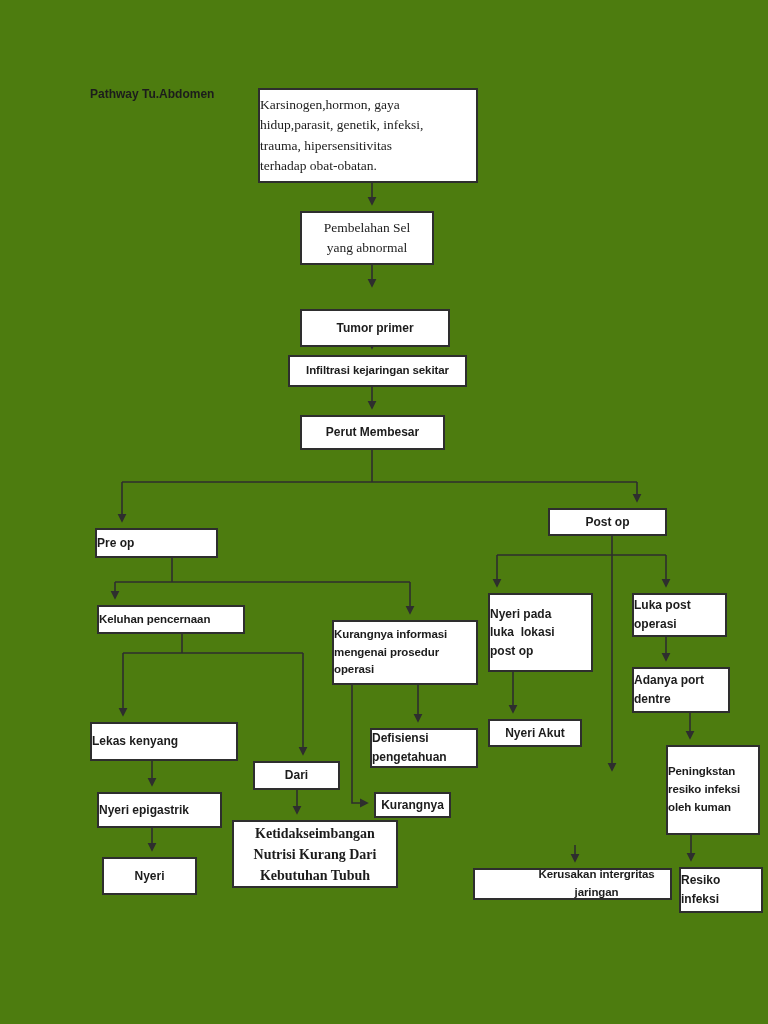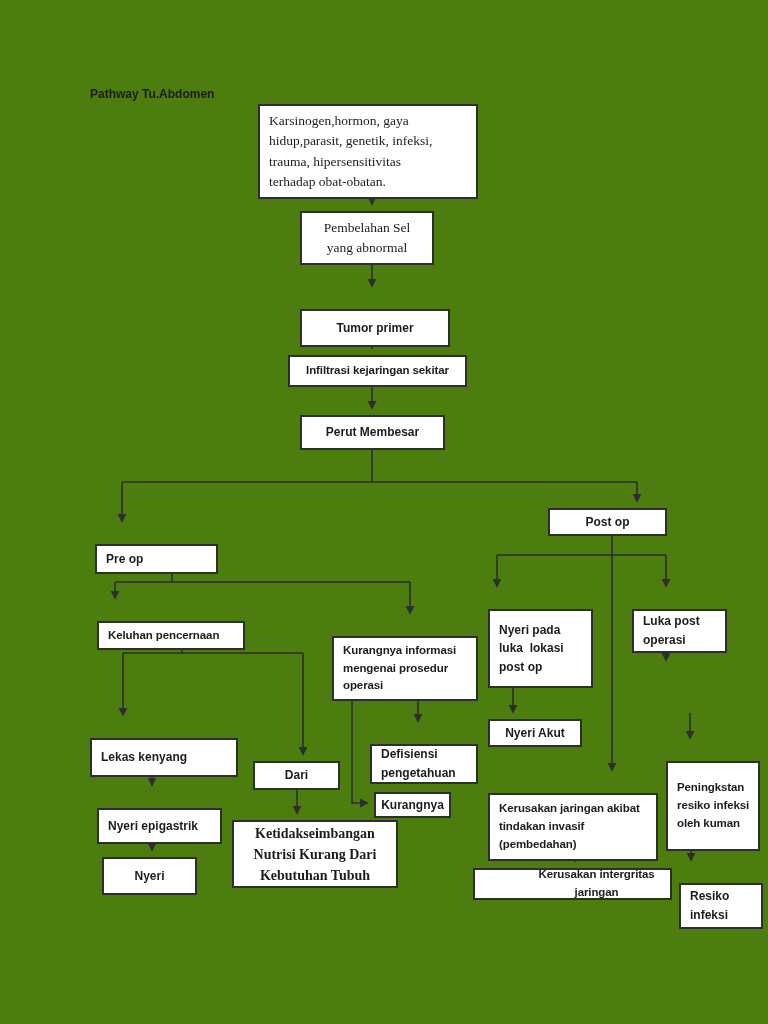--- a/index.html
+++ b/index.html
@@ -29,21 +29,21 @@
     display: flex;
     align-items: center;
     font-family: "Liberation Sans", sans-serif;
     font-weight: bold;
     font-size: 12px;
     line-height: 1.55;
     color: #1c1c1c;
     white-space: pre-wrap;
   }
   .node.center { justify-content: center; text-align: center; }
-  .node.left   { justify-content: flex-start; text-align: left; padding-left: 9px; padding-right: 4px; margin-top: 16px; }
+  .node.left   { justify-content: flex-start; text-align: left; padding-right: 4px; }
   .node.top    { align-items: flex-start; padding-top: 5px; }
   .node.serif {
     font-family: "Liberation Serif", serif;
     font-weight: normal;
     font-size: 13.5px;
     line-height: 1.5;
   }
   .node.serif-bold {
     font-family: "Liberation Serif", serif;
     font-weight: bold;
@@ -144,26 +144,25 @@
 
   <div class="node center" style="left:374px; top:792px; width:77px;  height:26px;">Kurangnya</div>
 
   <div class="node left" style="left:488px; top:593px; width:105px; height:79px;">Nyeri pada
 luka  lokasi
 post op</div>
 
   <div class="node left" style="left:632px; top:593px; width:95px;  height:44px;">Luka post
 operasi</div>
 
+  <div class="node left" style="left:632px; top:667px; width:98px;  height:46px;">Adanya port
+dentre</div>
 
   <div class="node center" style="left:488px; top:719px; width:94px;  height:28px;">Nyeri Akut</div>
 
-  <div class="node left tight" style="left:488px; top:777px; width:170px; height:68px;">Kerusakan jaringan akibat
-tindakan invasif
-(pembedahan)</div>
 
   <div class="node center tight" style="left:473px; top:868px; width:199px; height:32px;padding-left:48px;">Kerusakan intergritas jaringan</div>
 
   <div class="node left tight" style="left:666px; top:745px; width:94px;  height:90px;">Peningkstan
 resiko infeksi
 oleh kuman</div>
 
   <div class="node left" style="left:679px; top:867px; width:84px;  height:46px;">Resiko
 infeksi</div>
 

